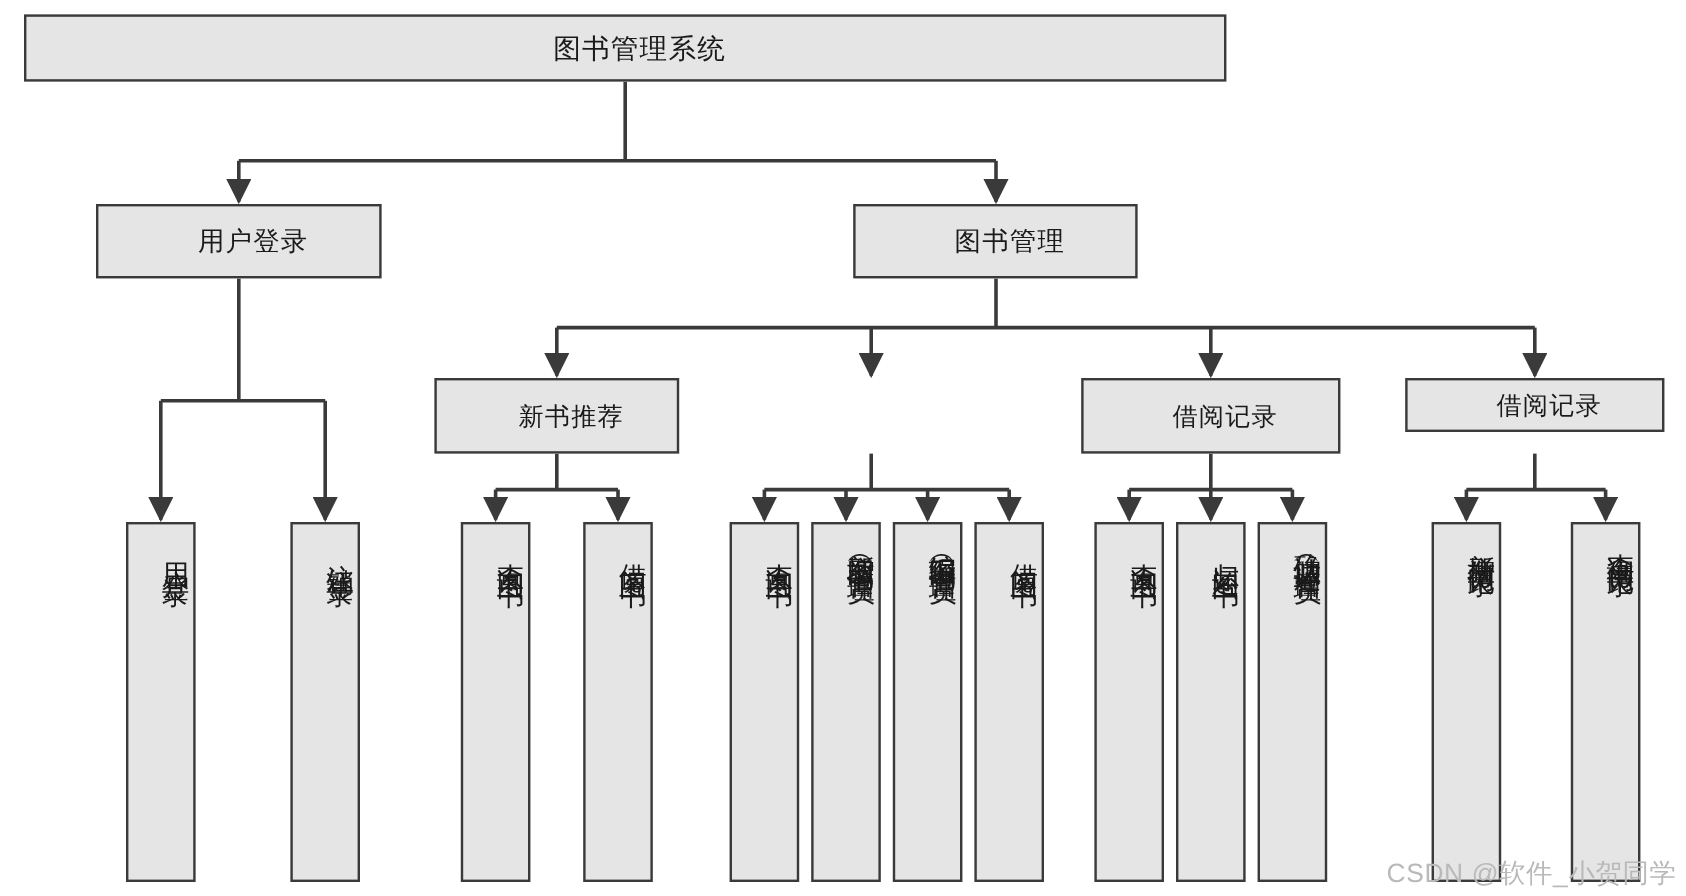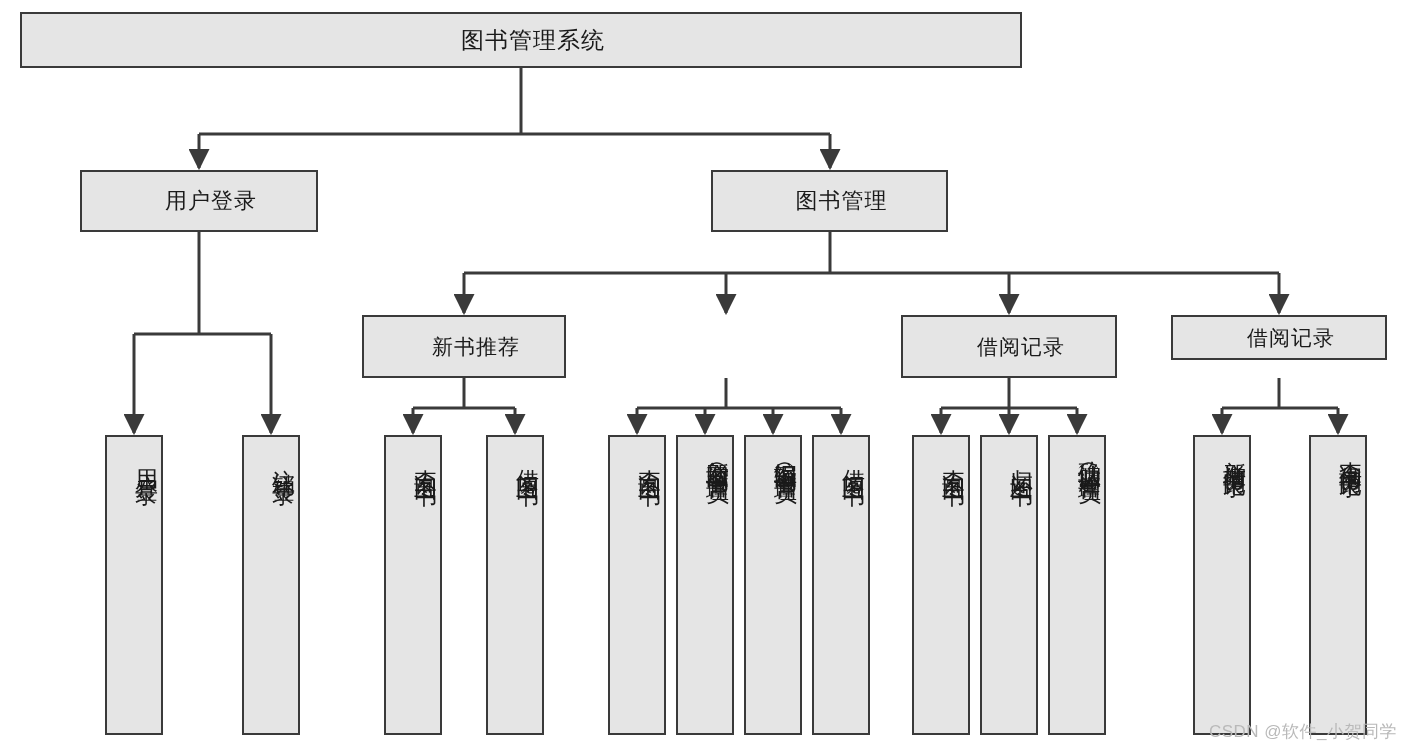--- a/index.html
+++ b/index.html
@@ -55,21 +55,21 @@
     white-space:pre;
   }
   
   .node.leaf.tall{padding-top:6px;}
   .node.leaf.tall .label{letter-spacing:3px;}
 
   
   #watermark{
     position:absolute;
     right:8px;bottom:4px;
-    font-size:17px;
+    font-size:22px;
     color:#b9b9b9;
     letter-spacing:0.5px;
     white-space:nowrap;
     pointer-events:none;
   }
 </style>
 </head>
 <body>
 
 <div id="diagram-root">

